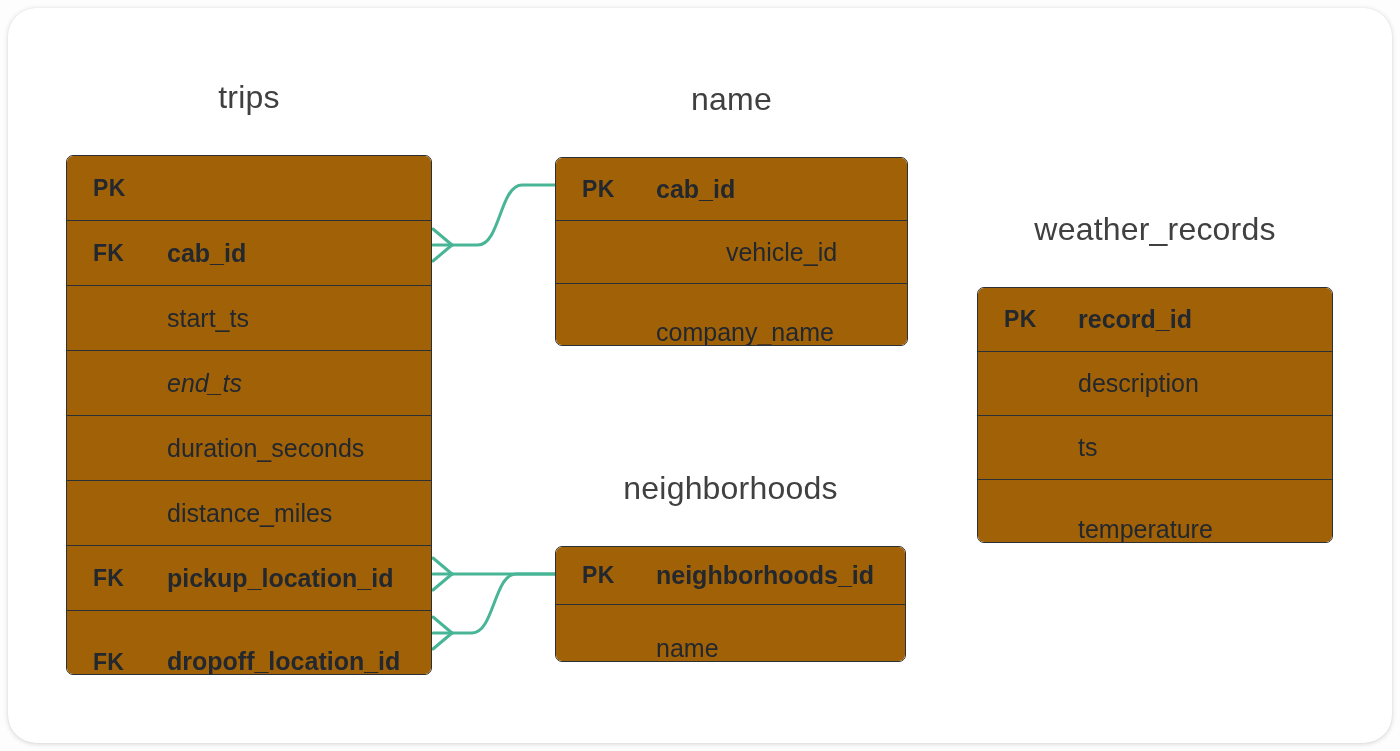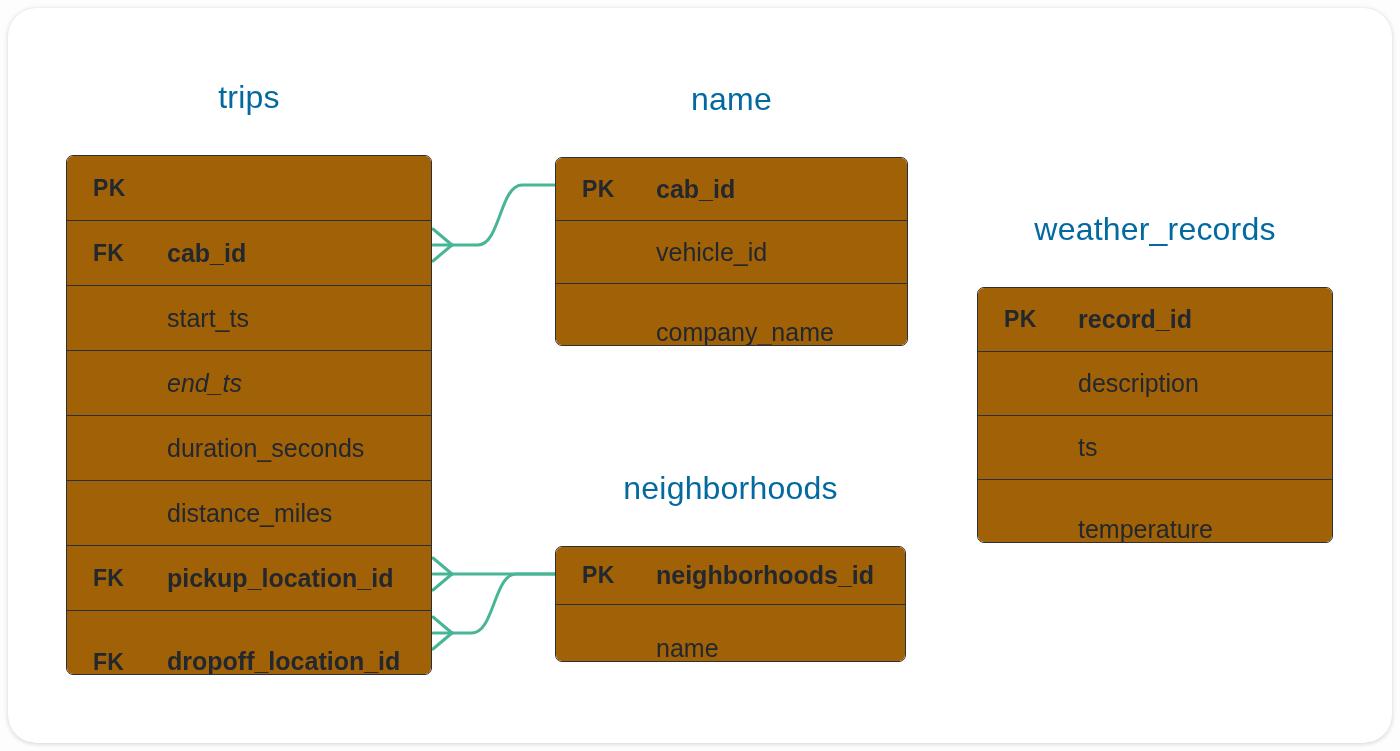--- a/index.html
+++ b/index.html
@@ -44,21 +44,21 @@
 
   .entity {
     position: absolute;
   }
 
   .entity-title {
     position: absolute;
     left: 0;
     width: 100%;
     text-align: center;
-    color: #0369a1;
+    color: #404040;
     font-size: 32px;
     font-weight: 400;
     letter-spacing: 0.2px;
     white-space: nowrap;
   }
 
   .entity-table {
     position: absolute;
     left: 0;
     box-sizing: border-box;
@@ -169,21 +169,21 @@
           </div>
         </div>
       </div>
       <div class="entity" style="left: 555px; top: 79px; width: 353px; height: 267px;">
         <div class="entity-title" style="top: 0px; line-height: 40px;">name</div>
         <div class="entity-table" style="top: 78px; width: 353px; height: 189px;">
           <div class="attr-row" style="height: 63px;">
             <div class="attr-key" style="width: 100px;">PK</div>
             <div class="attr-name is-key">cab_id</div>
           </div>
-          <div class="attr-row" style="height: 63px;">
+          <div class="attr-row" style="height: 63px; text-align: center;">
             <div class="attr-key" style="width: 100px;"></div>
             <div class="attr-name is-plain">vehicle_id</div>
           </div>
           <div class="attr-row" style="height: 63px;">
             <div class="attr-key" style="width: 100px;"></div>
             <div class="attr-name is-plain">company_name</div>
           </div>
         </div>
       </div>
       <div class="entity" style="left: 555px; top: 468px; width: 351px; height: 194px;">

